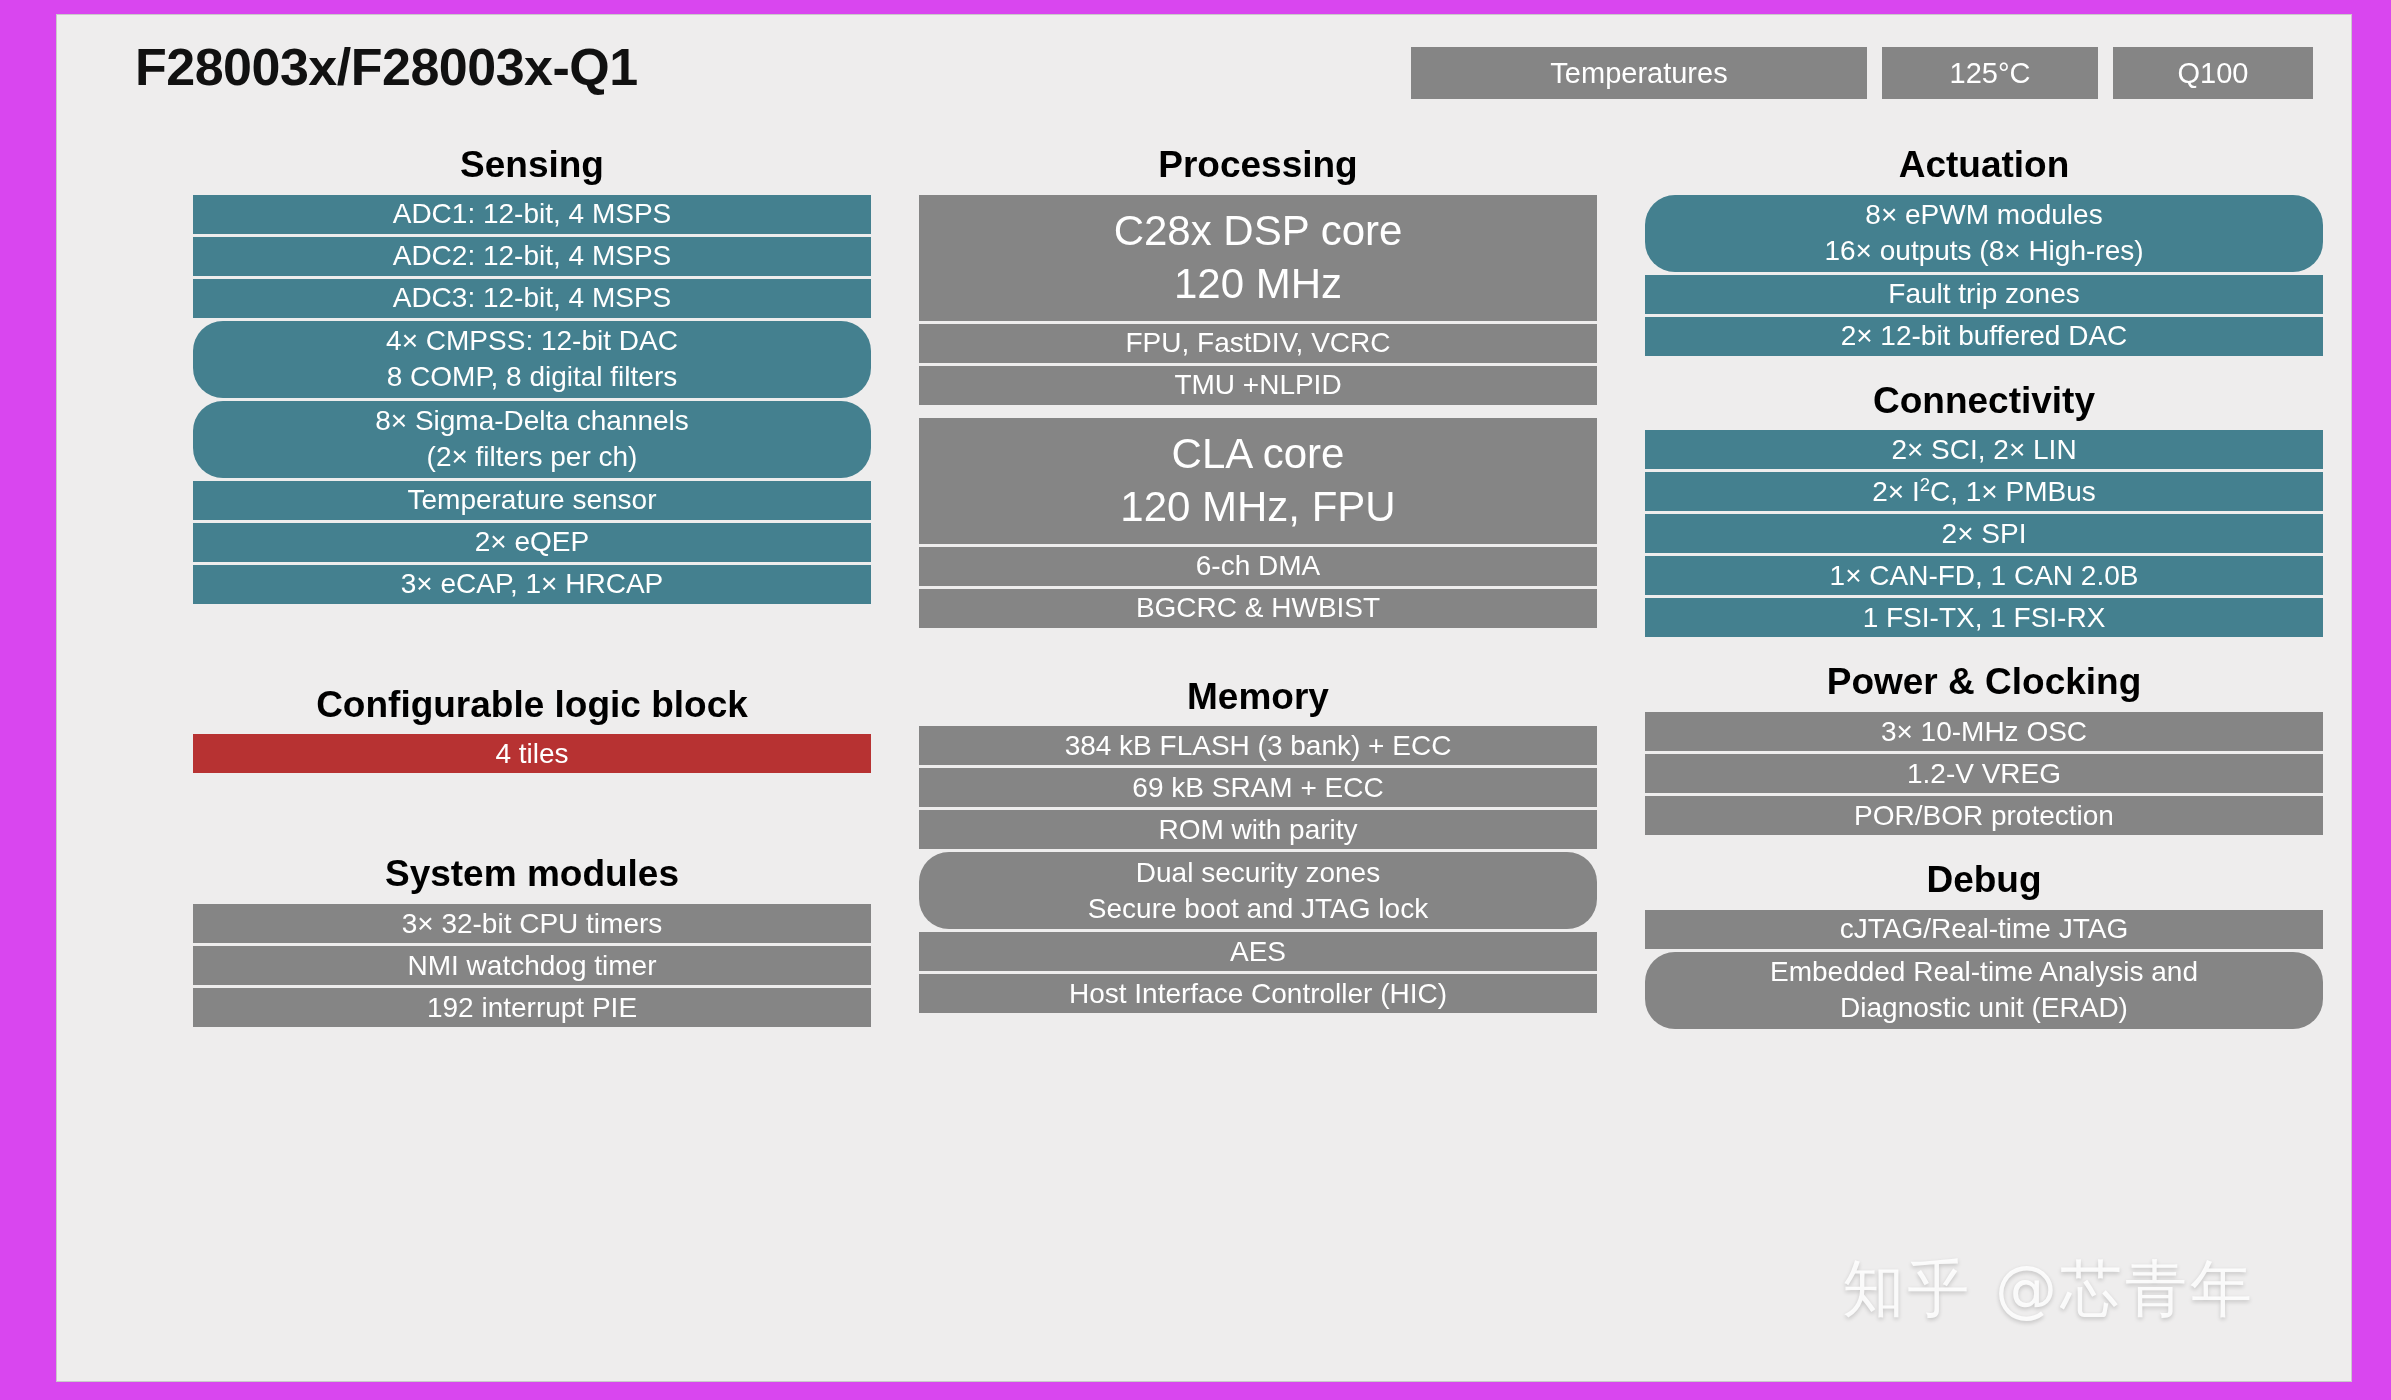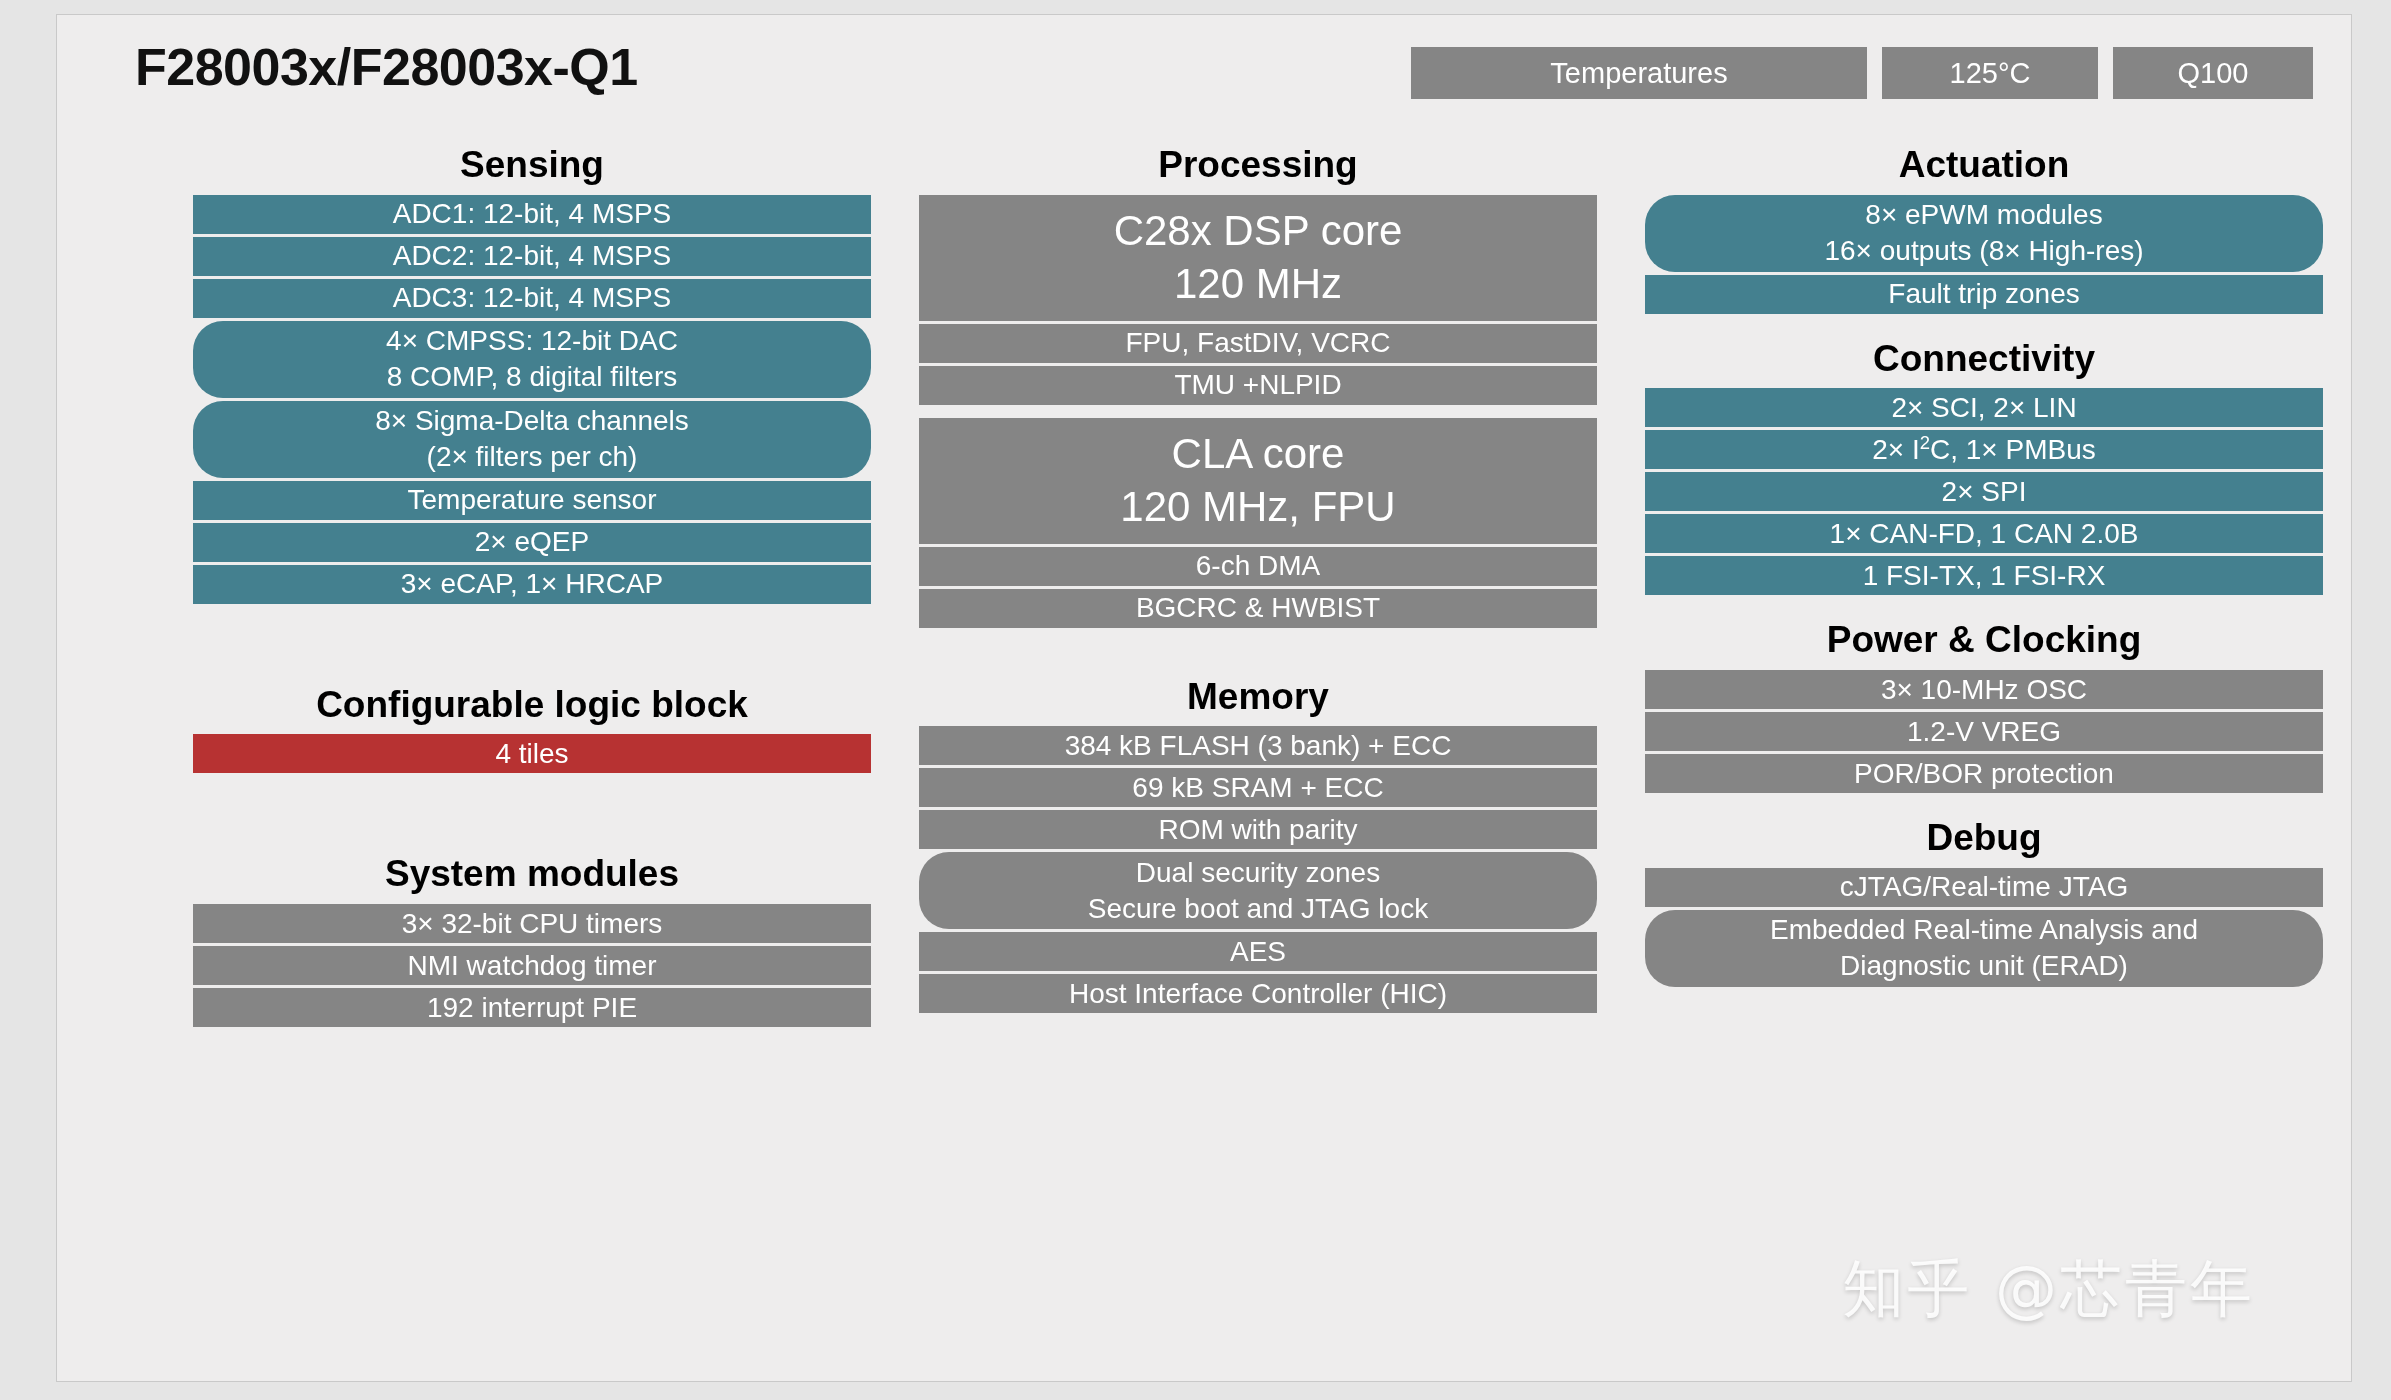--- a/index.html
+++ b/index.html
@@ -11,21 +11,21 @@
     width: 2391px;
     height: 1400px;
     font-family: "Liberation Sans", sans-serif;
     overflow: hidden;
   }
 
   #page {
     position: relative;
     width: 2391px;
     height: 1400px;
-    background: #e5e5e5;
+    background: #d946ef;
   }
 
   .card {
     position: absolute;
     left: 56px;
     top: 14px;
     width: 2296px;
     height: 1368px;
     background: #eeeded;
     border: 1px solid #c9c9c9;
@@ -322,20 +322,25 @@
               <span class="lines">
                 <span class="ln">8× ePWM modules</span>
                 <span class="ln">16× outputs (8× High-res)</span>
               </span>
             </div>
             <div class="blk teal h1">
               <span class="lines">
                 <span class="ln">Fault trip zones</span>
               </span>
             </div>
+            <div class="blk teal h1">
+              <span class="lines">
+                <span class="ln">2× 12-bit buffered DAC</span>
+              </span>
+            </div>
           </div>
         </div>
         <div class="gap-md"></div>
         <div class="group">
           <div class="group-title">Connectivity</div>
           <div class="blocks">
             <div class="blk teal h1">
               <span class="lines">
                 <span class="ln">2× SCI, 2× LIN</span>
               </span>

